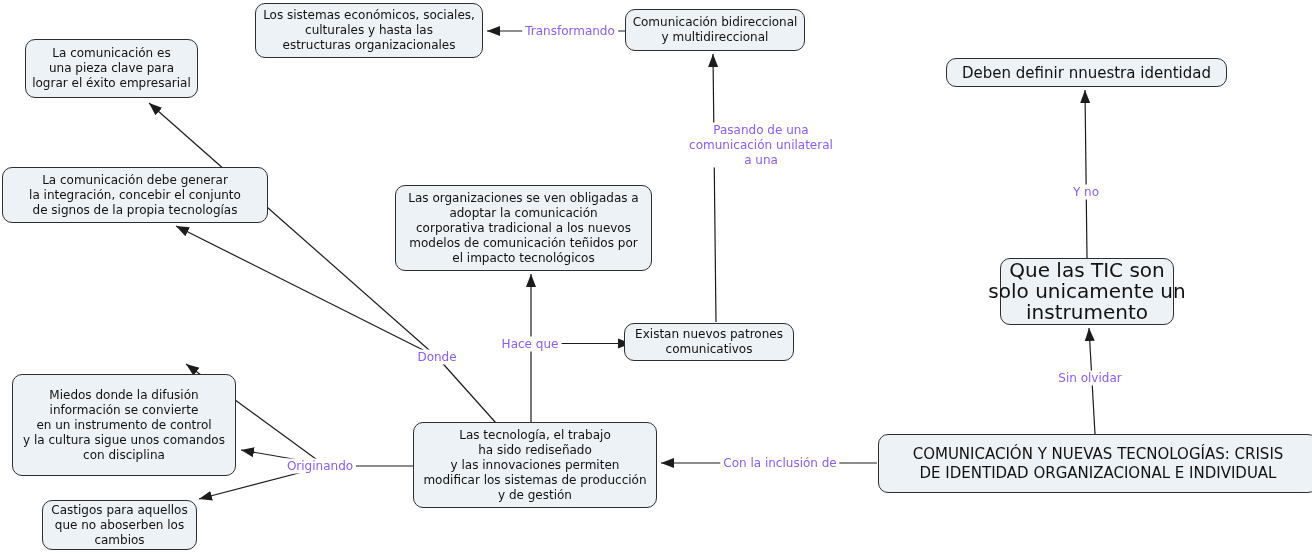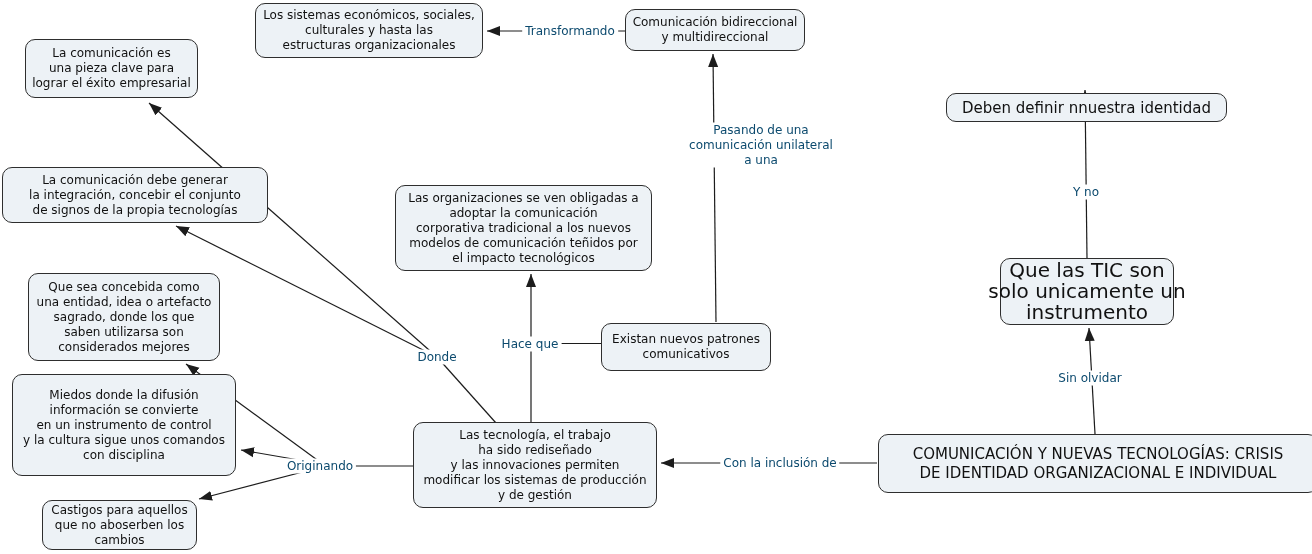--- a/index.html
+++ b/index.html
@@ -49,21 +49,21 @@
     font-size: 15px;
     line-height: 18px;
   }
   .edge-label {
     position: absolute;
     transform: translate(-50%, -50%);
     background: #ffffff;
     padding: 0 3px;
     font-size: 12px;
     line-height: 15px;
-    color: #0c4a6e;
+    color: #8b5cf6;
     text-align: center;
     white-space: pre;
     z-index: 2;
   }
 </style>
 </head>
 <body>
 
 <div id="canvas">
 
@@ -120,39 +120,34 @@
 culturales y hasta las
 estructuras organizacionales</div>
 
   <div class="node" style="left:625px; top:9px; width:180px; height:42px;">Comunicación bidireccional
 y multidireccional</div>
 
   <div class="node" style="left:25px; top:39px; width:173px; height:59px;">La comunicación es
 una pieza clave para
 lograr el éxito empresarial</div>
 
-  <div class="node oneline" style="left:946px; top:58px; width:281px; height:29px;margin-top:35px;">Deben definir nnuestra identidad</div>
+  <div class="node oneline" style="left:946px; top:58px; width:281px; height:29px;">Deben definir nnuestra identidad</div>
 
   <div class="node" style="left:2px; top:167px; width:266px; height:56px;">La comunicación debe generar
 la integración, concebir el conjunto
 de signos de la propia tecnologías</div>
 
   <div class="node" style="left:395px; top:185px; width:257px; height:86px;">Las organizaciones se ven obligadas a
 adoptar la comunicación
 corporativa tradicional a los nuevos
 modelos de comunicación teñidos por
 el impacto tecnológicos</div>
 
-  <div class="node" style="left:28px; top:273px; width:192px; height:88px;">Que sea concebida como
-una entidad, idea o artefacto
-sagrado, donde los que
-saben utilizarsa son
-considerados mejores</div>
 
-  <div class="node" style="left:601px; top:323px; width:170px; height:48px;">Existan nuevos patrones
+  <div class="node" style="left:624px; top:323px; width:170px; height:38px;">Existan nuevos patrones
 comunicativos</div>
 
   <div class="node" style="left:12px; top:374px; width:224px; height:102px;">Miedos donde la difusión
 información se convierte
 en un instrumento de control
 y la cultura sigue unos comandos
 con disciplina</div>
 
   <div class="node big" style="left:1000px; top:258px; width:174px; height:67px;">Que las TIC son
 solo unicamente un

